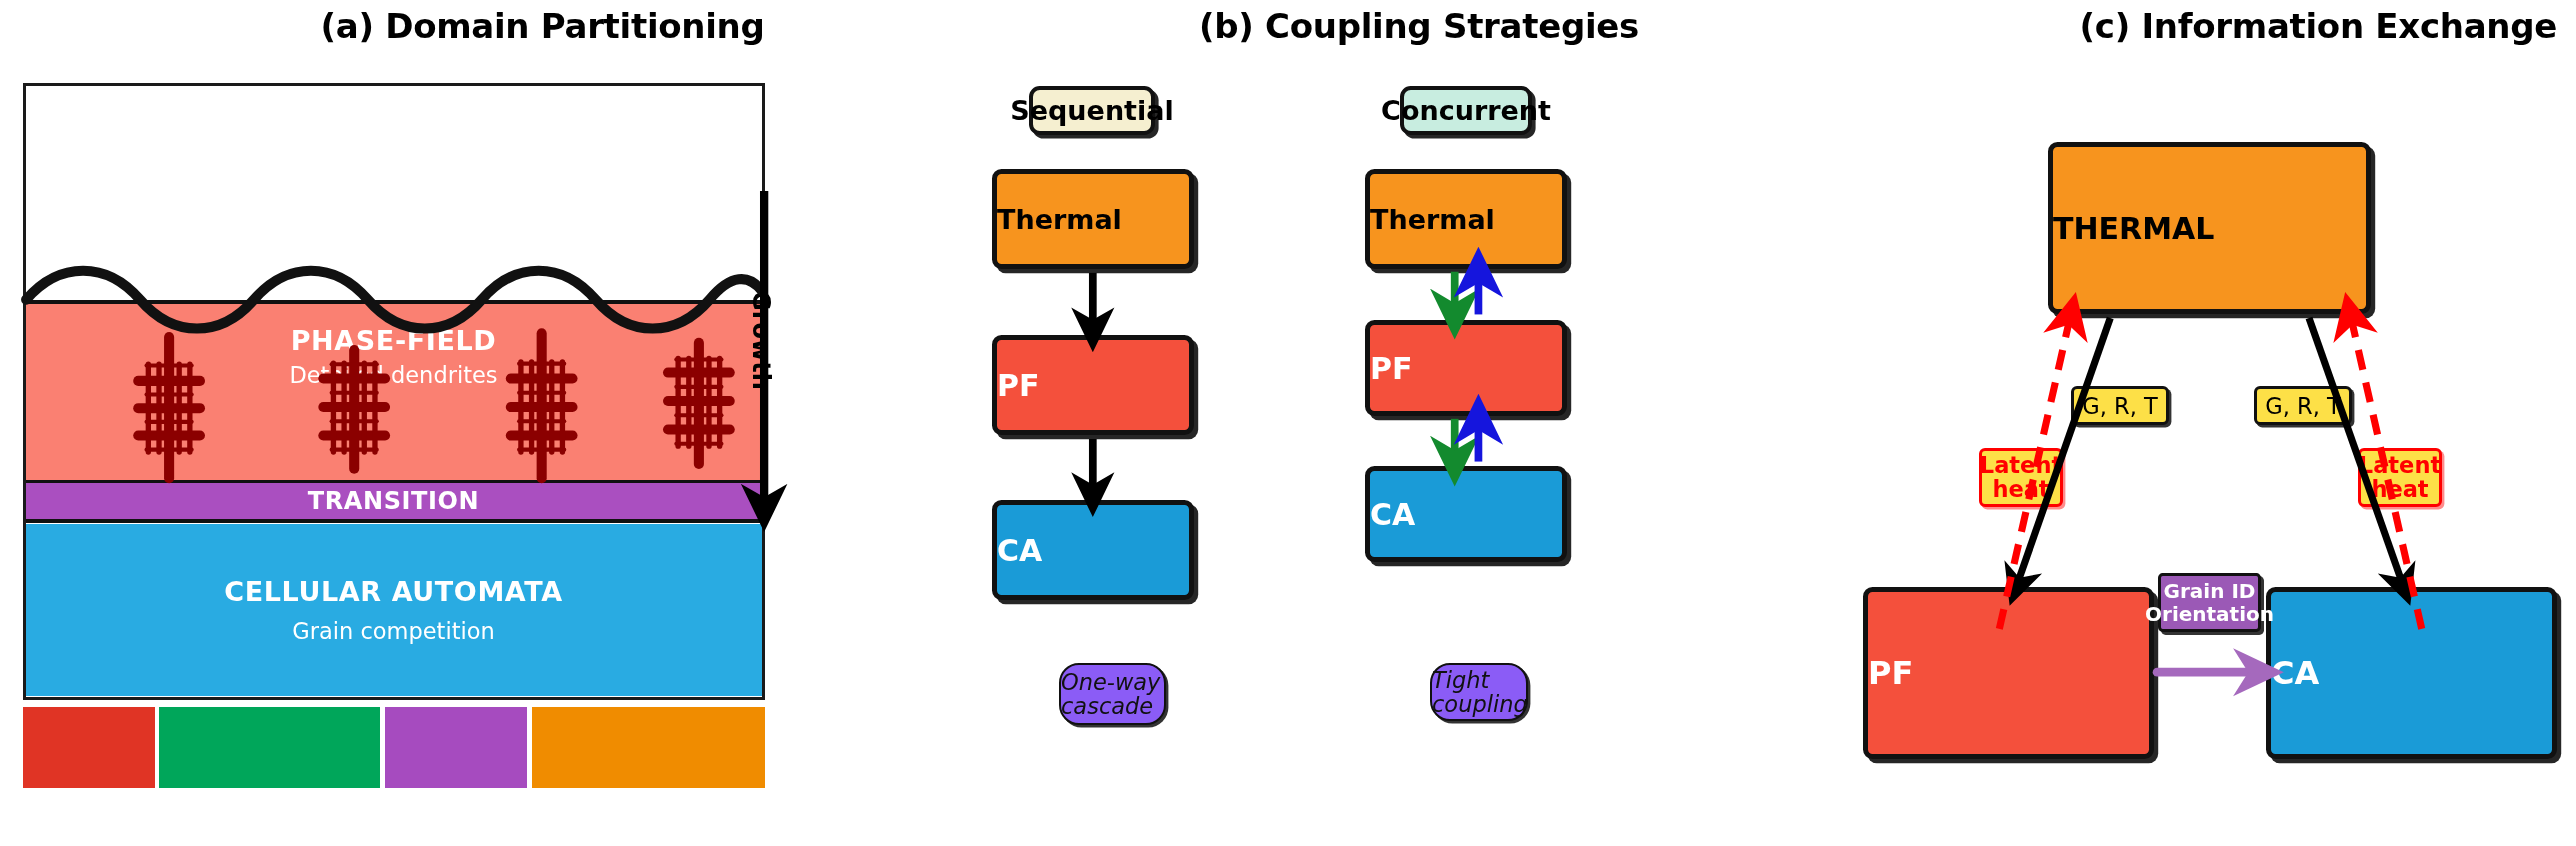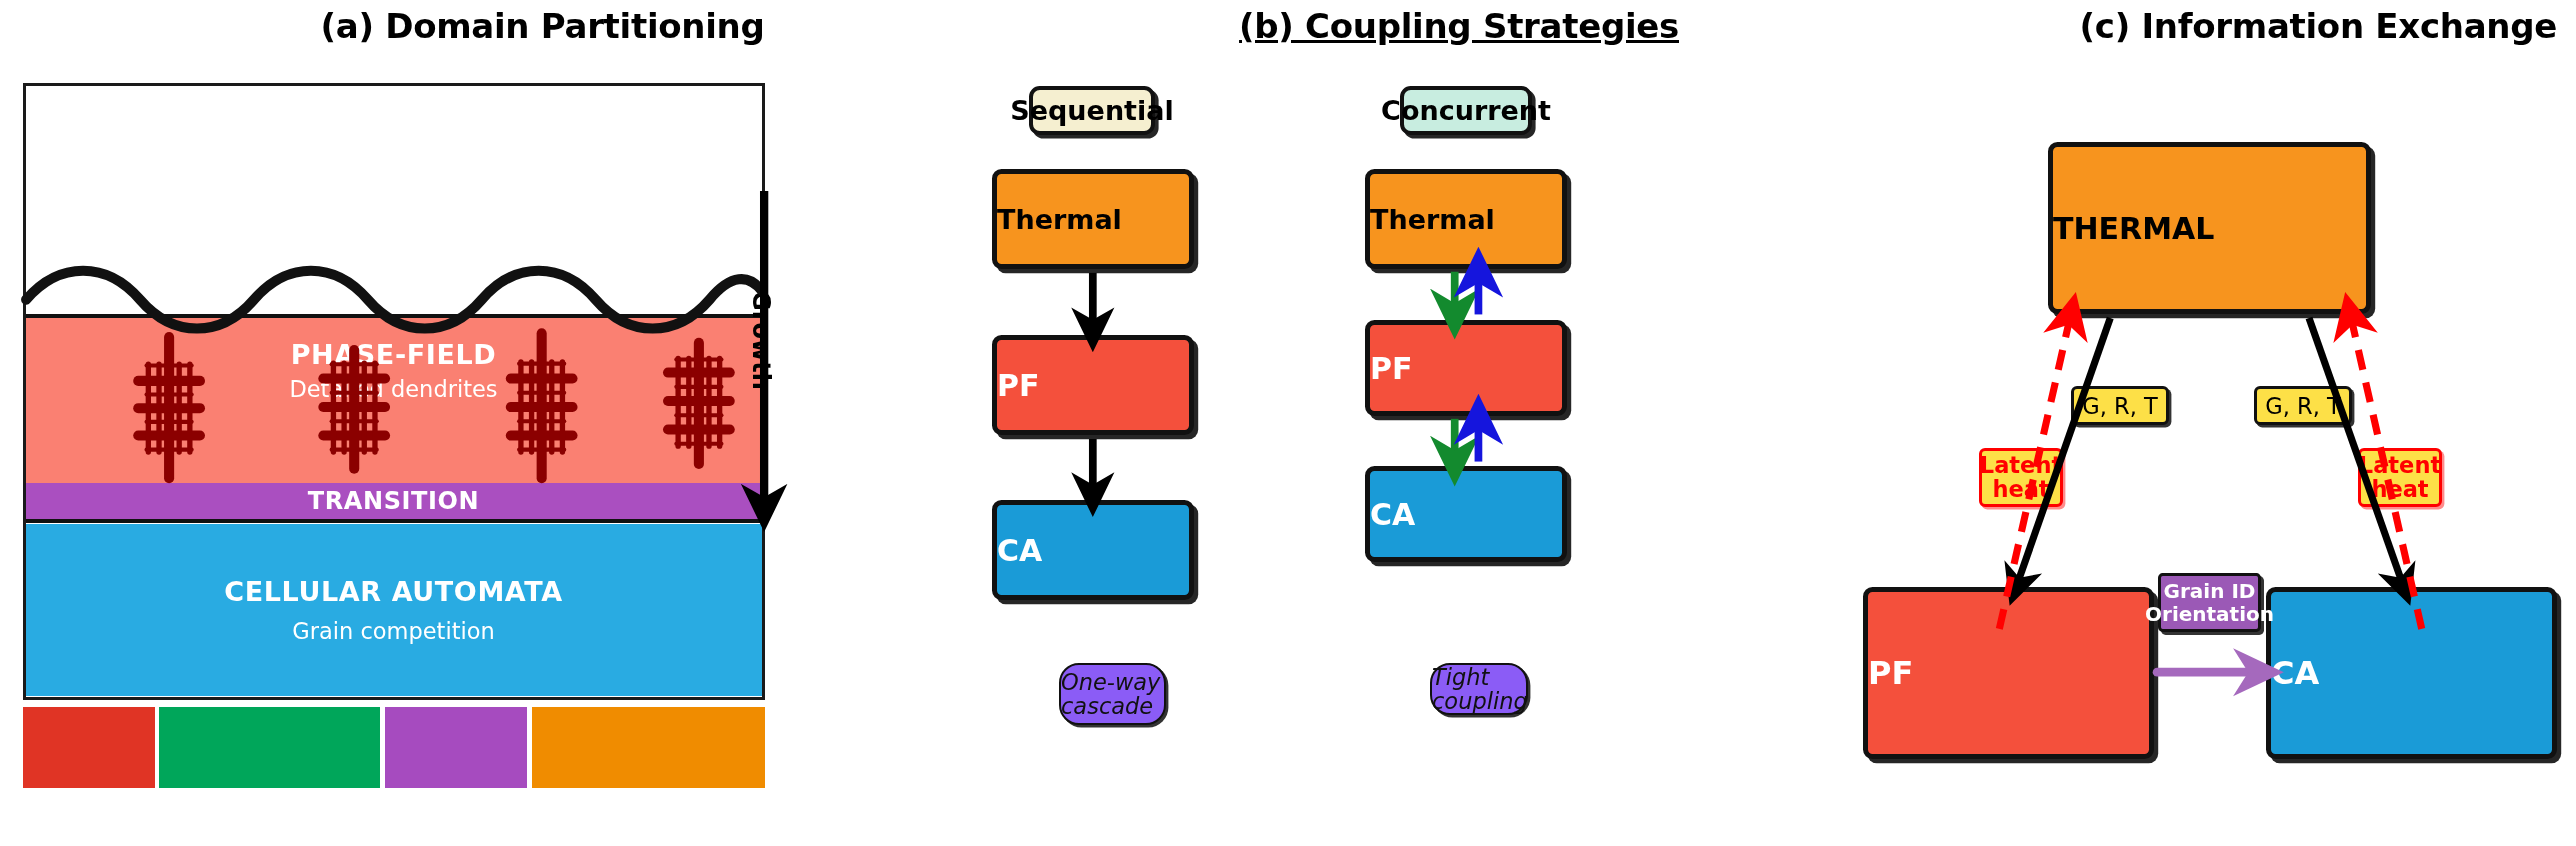--- a/index.html
+++ b/index.html
@@ -173,21 +173,21 @@
 </head>
 <body>
 
 <div class="stage">
 
   <div class="panel-title" style="left:22.5px; top:6px; width:742px;">(a) Domain Partitioning</div>
 
   <div id="panel-a-frame">
 
 
-    <div class="region" style="top:228px; height:184px; background:#FA8072; border-top:4.2px solid #111; border-bottom:4.7px solid #111;">
+    <div class="region" style="top:214px; height:184px; background:#FA8072; border-top:4.2px solid #111; border-bottom:4.7px solid #111;">
       <div class="region-label" style="color:#fff; margin-top:-71px;">PHASE-FIELD</div>
       <div class="region-sub" style="color:#fff; margin-top:6px;">Detailed dendrites</div>
     </div>
 
     <div class="region" style="top:438px; height:172px; background:#29ABE2;">
       <div class="region-label" style="color:#fff;">CELLULAR AUTOMATA</div>
       <div class="region-sub" style="color:#fff;">Grain competition</div>
     </div>
 
     <div class="region" style="top:397px; height:40px; background:#AA4FC0; border-bottom:4.7px solid #111;">
@@ -197,21 +197,21 @@
 
   <div class="grain-row">
     <div class="grain-cell" style="background:#E03425; flex:0 0 132px;"></div>
     <div class="grain-cell" style="background:#00A65A; flex:0 0 221px;"></div>
     <div class="grain-cell" style="background:#A64BBF; flex:0 0 142px;"></div>
     <div class="grain-cell" style="background:#F08C00; flex:1 1 auto;"></div>
   </div>
 
   <div class="growth-label" style="left:775px; top:291px;">Growth</div>
 
-  <div class="panel-title" style="left:979px; top:6px; width:700px;text-decoration:underline;">(b) Coupling Strategies</div>
+  <div class="panel-title" style="left:939px; top:6px; width:700px;">(b) Coupling Strategies</div>
 
   <div class="badge" style="left:1029px; top:86px; width:126px; height:49px; background:#F5EFD0;">Sequential</div>
 
   <div class="node" style="left:992px; top:169px; width:202px; height:100px; background:#F7941E; font-size:27px; color:#000;">
     <span>Thermal</span>
   </div>
   <div class="node" style="left:992px; top:335px; width:202px; height:100px; background:#F4503C; font-size:30px; color:#fff;">
     <span>PF</span>
   </div>
   <div class="node" style="left:992px; top:500px; width:202px; height:100px; background:#1A9BD7; font-size:30px; color:#fff;">
@@ -228,21 +228,21 @@
   <div class="node" style="left:1365px; top:169px; width:202px; height:100px; background:#F7941E; font-size:27px; color:#000;">
     <span>Thermal</span>
   </div>
   <div class="node" style="left:1365px; top:320px; width:202px; height:96px; background:#F4503C; font-size:30px; color:#fff;">
     <span>PF</span>
   </div>
   <div class="node" style="left:1365px; top:466px; width:202px; height:96px; background:#1A9BD7; font-size:30px; color:#fff;">
     <span>CA</span>
   </div>
 
-  <div class="caption-box" style="left:1430px; top:663px; width:98px; height:52px;">
+  <div class="caption-box" style="left:1430px; top:663px; width:98px; height:58px;">
     <span>Tight</span>
     <span>coupling</span>
   </div>
 
   <div class="panel-title" style="left:1827px; top:6px; width:730px;">(c) Information Exchange</div>
 
   <div class="node" style="left:2048px; top:142px; width:323px; height:172px; background:#F7941E; font-size:30px; color:#000;">
     <span>THERMAL</span>
   </div>
 

